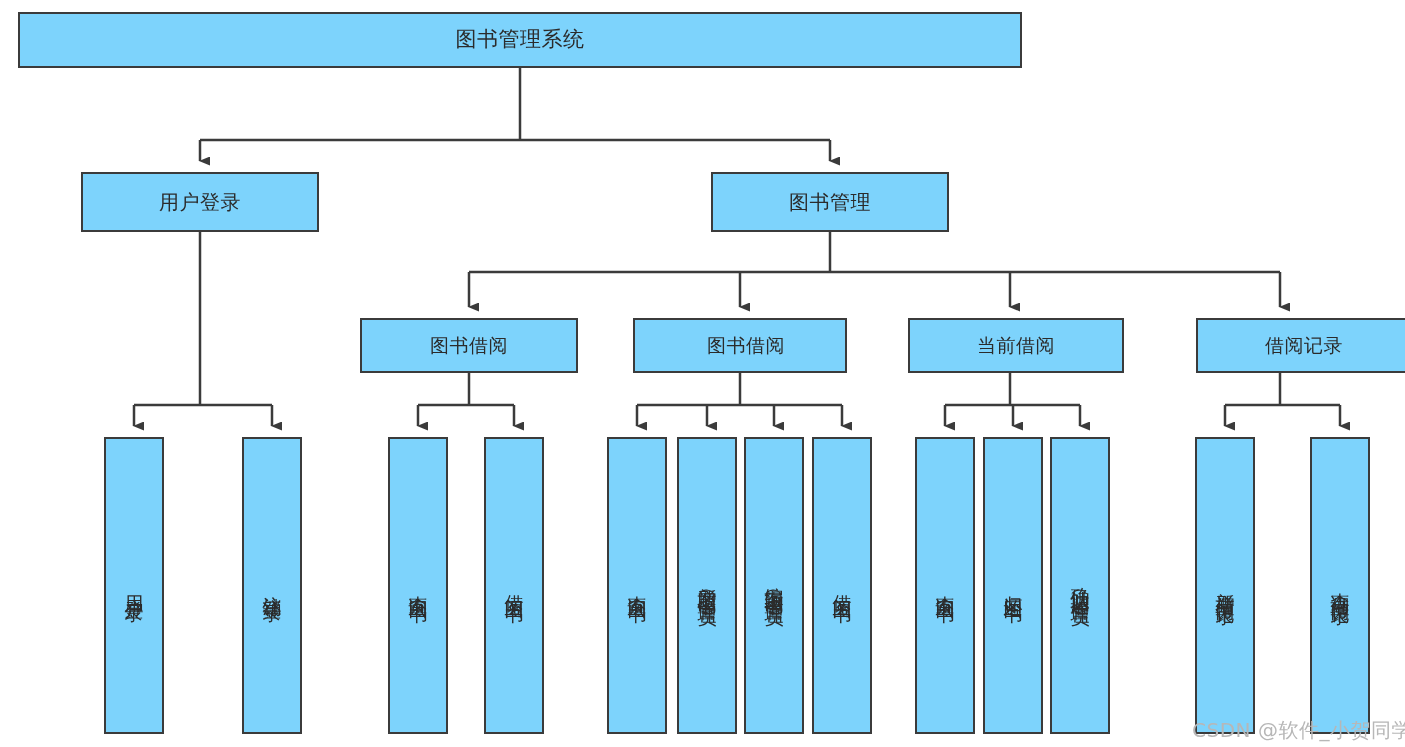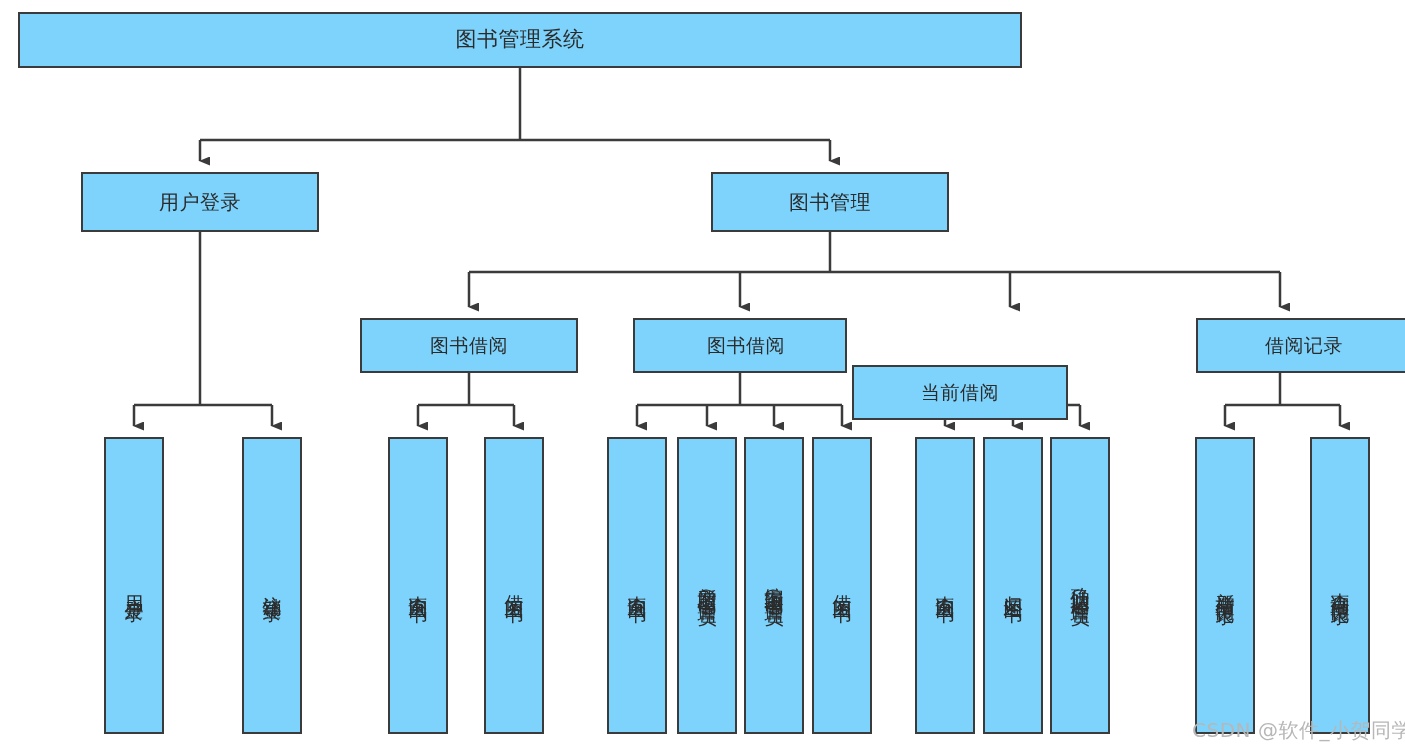--- a/index.html
+++ b/index.html
@@ -122,21 +122,21 @@
   <div class="node-box lvl1" id="node-book-manage" style="left: 711px; top: 172px; width: 238px; height: 60px;">
     <span class="node-label">图书管理</span>
   </div>
 
   <div class="node-box lvl2" id="node-new-book-recommend" style="left: 360px; top: 318px; width: 218px; height: 55px;">
     <span class="node-label">图书借阅</span>
   </div>
   <div class="node-box lvl2" id="node-book-borrow" style="left: 633px; top: 318px; width: 214px; height: 55px; padding-left: 12px;">
     <span class="node-label">图书借阅</span>
   </div>
-  <div class="node-box lvl2" id="node-current-borrow" style="left: 852px; top: 318px; width: 216px; height: 55px; margin-top: 47px;">
+  <div class="node-box lvl2" id="node-current-borrow" style="left: 908px; top: 318px; width: 216px; height: 55px;">
     <span class="node-label">当前借阅</span>
   </div>
   <div class="node-box lvl2" id="node-borrow-record" style="left: 1172px; top: 318px; width: 216px; height: 55px; margin-left: 24px;">
     <span class="node-label">借阅记录</span>
   </div>
 
   <div id="leaf-container">
       <div class="node-box leaf" id="node-leaf-user-login" style="left: 104px; top: 437px; width: 60px; height: 297px;">
         <span class="node-label">用户登录</span>
       </div>

